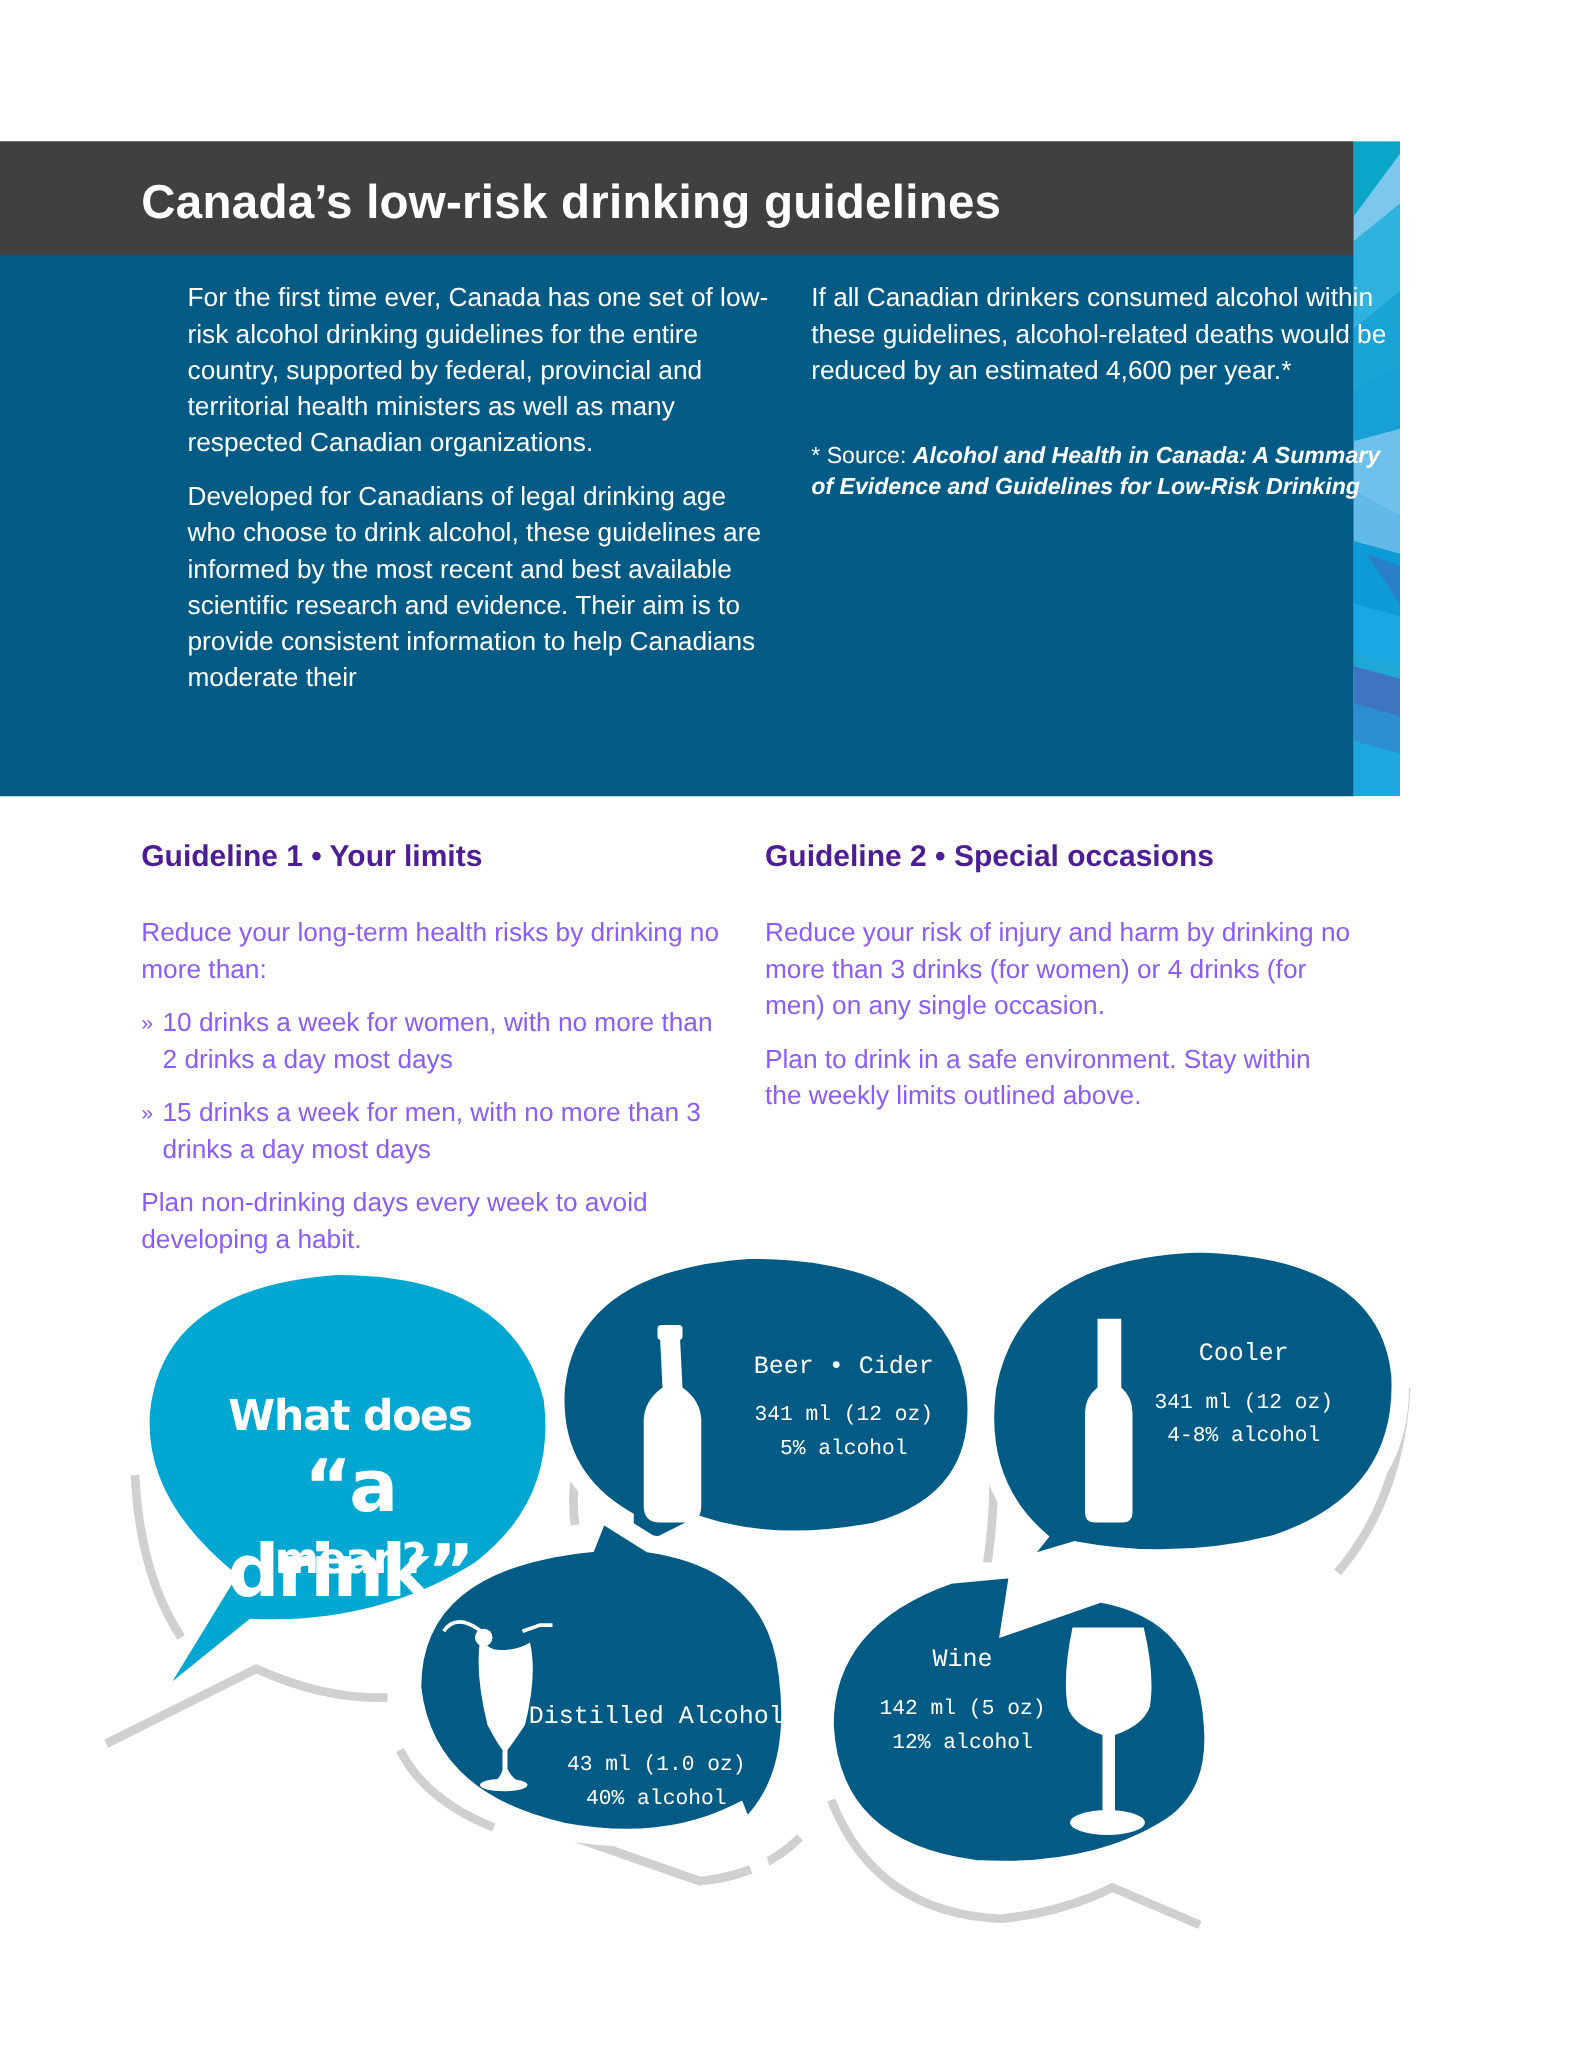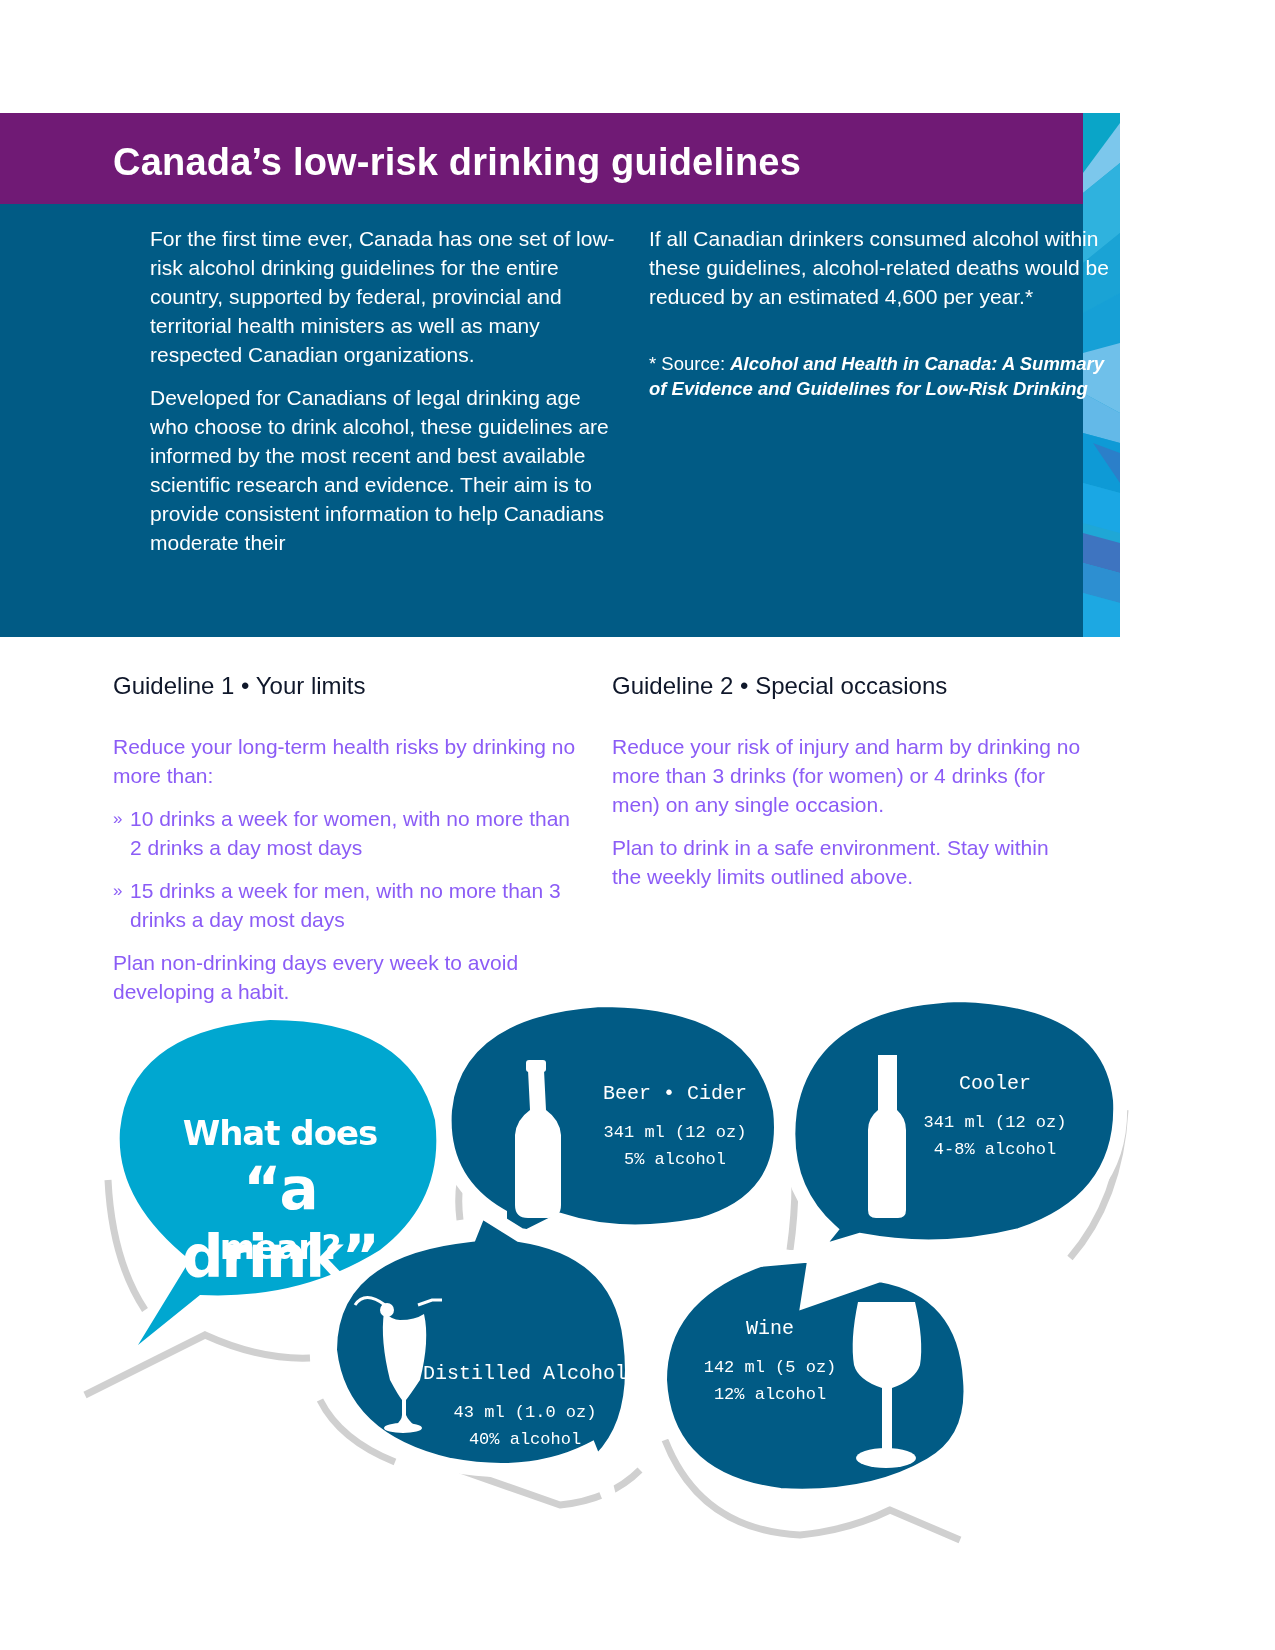--- a/index.html
+++ b/index.html
@@ -1,30 +1,30 @@
 <!DOCTYPE html>
 <html><head>
 <meta charset="utf-8">
 <style>
   html, body { margin: 0; padding: 0; background: #ffffff; }
   body { width: 1275px; height: 1650px; position: relative; overflow: hidden; font-family: "Liberation Sans", sans-serif; }
 
-  .banner { position: absolute; left: 0; top: 113px; width: 1083px; height: 91px; background: #701a75; }
+  .banner { position: absolute; left: 0; top: 113px; width: 1083px; height: 91px; background: #404040; }
   .banner h1 { position: absolute; left: 113px; top: 28px; margin: 0; color: #ffffff; font-size: 38px; font-weight: bold; letter-spacing: 0.2px; }
   .intro { position: absolute; left: 0; top: 204px; width: 1083px; height: 433px; background: #015b85; }
   .deco { position: absolute; left: 1083px; top: 113px; width: 37px; height: 524px; overflow: hidden; }
 
   .col { position: absolute; color: #ffffff; font-size: 21px; line-height: 29px; margin-left: 37px; }
   .col p { margin: 0 0 14px 0; }
   .col-left { left: 113px; top: 224px; width: 470px; }
   .col-right { left: 612px; top: 224px; width: 460px; }
   .source { font-size: 18.5px; line-height: 25px; margin-top: 40px !important; }
   .source i { font-style: italic; font-weight: bold; }
 
-  .g-title { position: absolute; color: #0f172a; font-size: 24px; font-weight: normal; top: 672px; text-align: center; }
+  .g-title { position: absolute; color: #4c1d95; font-size: 24px; font-weight: bold; top: 672px; text-align: center; }
   .g1 { left: 113px; } .g2 { left: 612px; }
   .g-body { position: absolute; color: #8b5cf6; font-size: 21px; line-height: 29px; top: 732px; }
   .g-body p { margin: 0 0 14px 0; }
   .gb1 { left: 113px; width: 470px; } .gb2 { left: 612px; width: 470px; }
   .bullet { position: relative; padding-left: 17px; }
   .bullet .mark { position: absolute; left: 0; top: 0; font-size: 17px; }
 
   .graphic { position: absolute; left: 0; top: 990px; width: 1275px; height: 600px; }
   .lbl { position: absolute; color: #ffffff; text-align: center; font-family: Liberation Mono, monospace; }
   .lbl .name { font-size: 20px; display: block; margin-bottom: 14px; }

